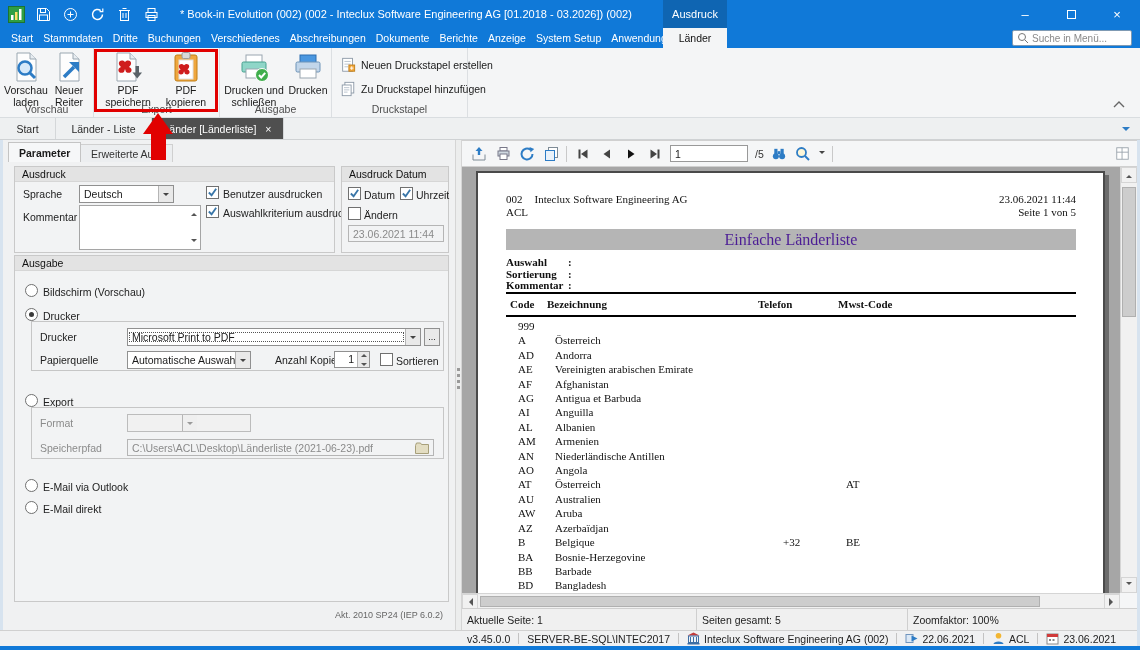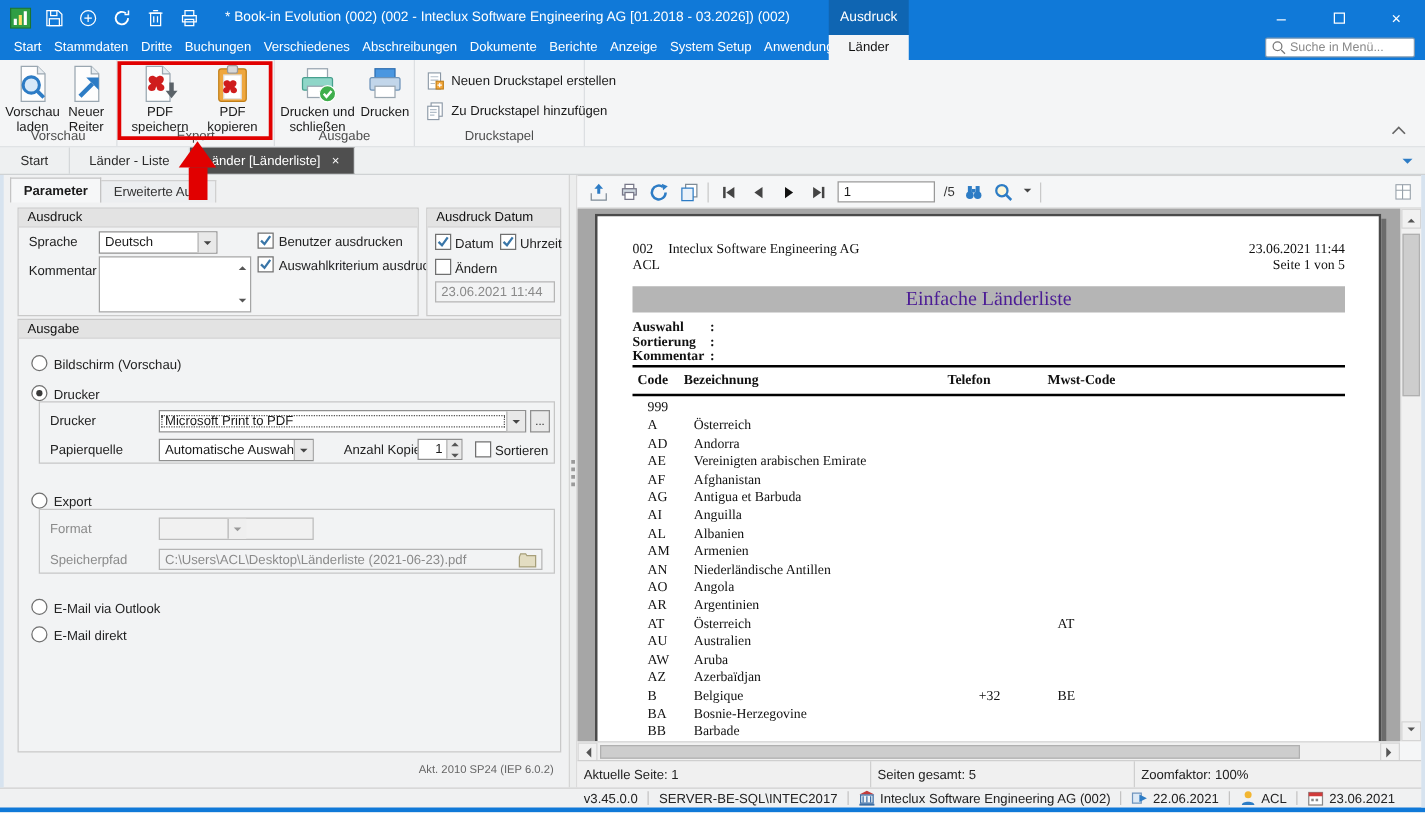--- a/index.html
+++ b/index.html
@@ -630,26 +630,20 @@
                 <div class="dc c2"></div>
                 <div class="dc c3"></div>
               </div>
               <div class="drow">
                 <div class="dc c0">AO</div>
                 <div class="dc c1">Angola</div>
                 <div class="dc c2"></div>
                 <div class="dc c3"></div>
               </div>
               <div class="drow">
-                <div class="dc c0">AR</div>
-                <div class="dc c1">Argentinien</div>
-                <div class="dc c2"></div>
-                <div class="dc c3"></div>
-              </div>
-              <div class="drow">
                 <div class="dc c0">AT</div>
                 <div class="dc c1">Österreich</div>
                 <div class="dc c2"></div>
                 <div class="dc c3">AT</div>
               </div>
               <div class="drow">
                 <div class="dc c0">AU</div>
                 <div class="dc c1">Australien</div>
                 <div class="dc c2"></div>
                 <div class="dc c3"></div>

